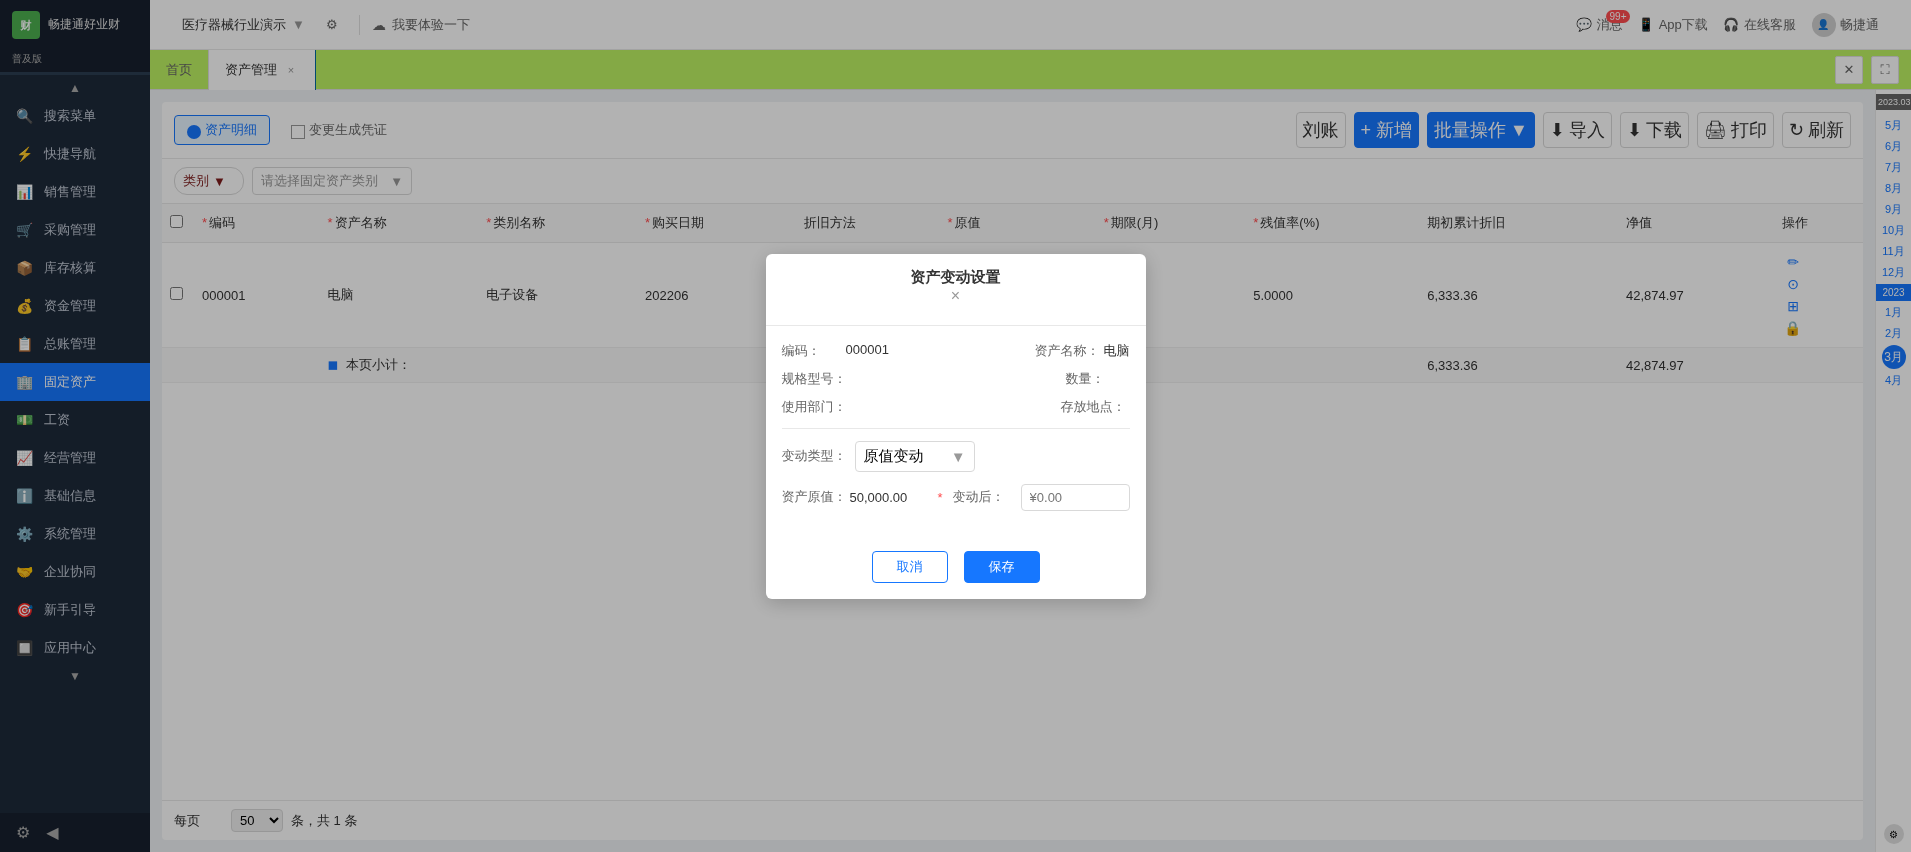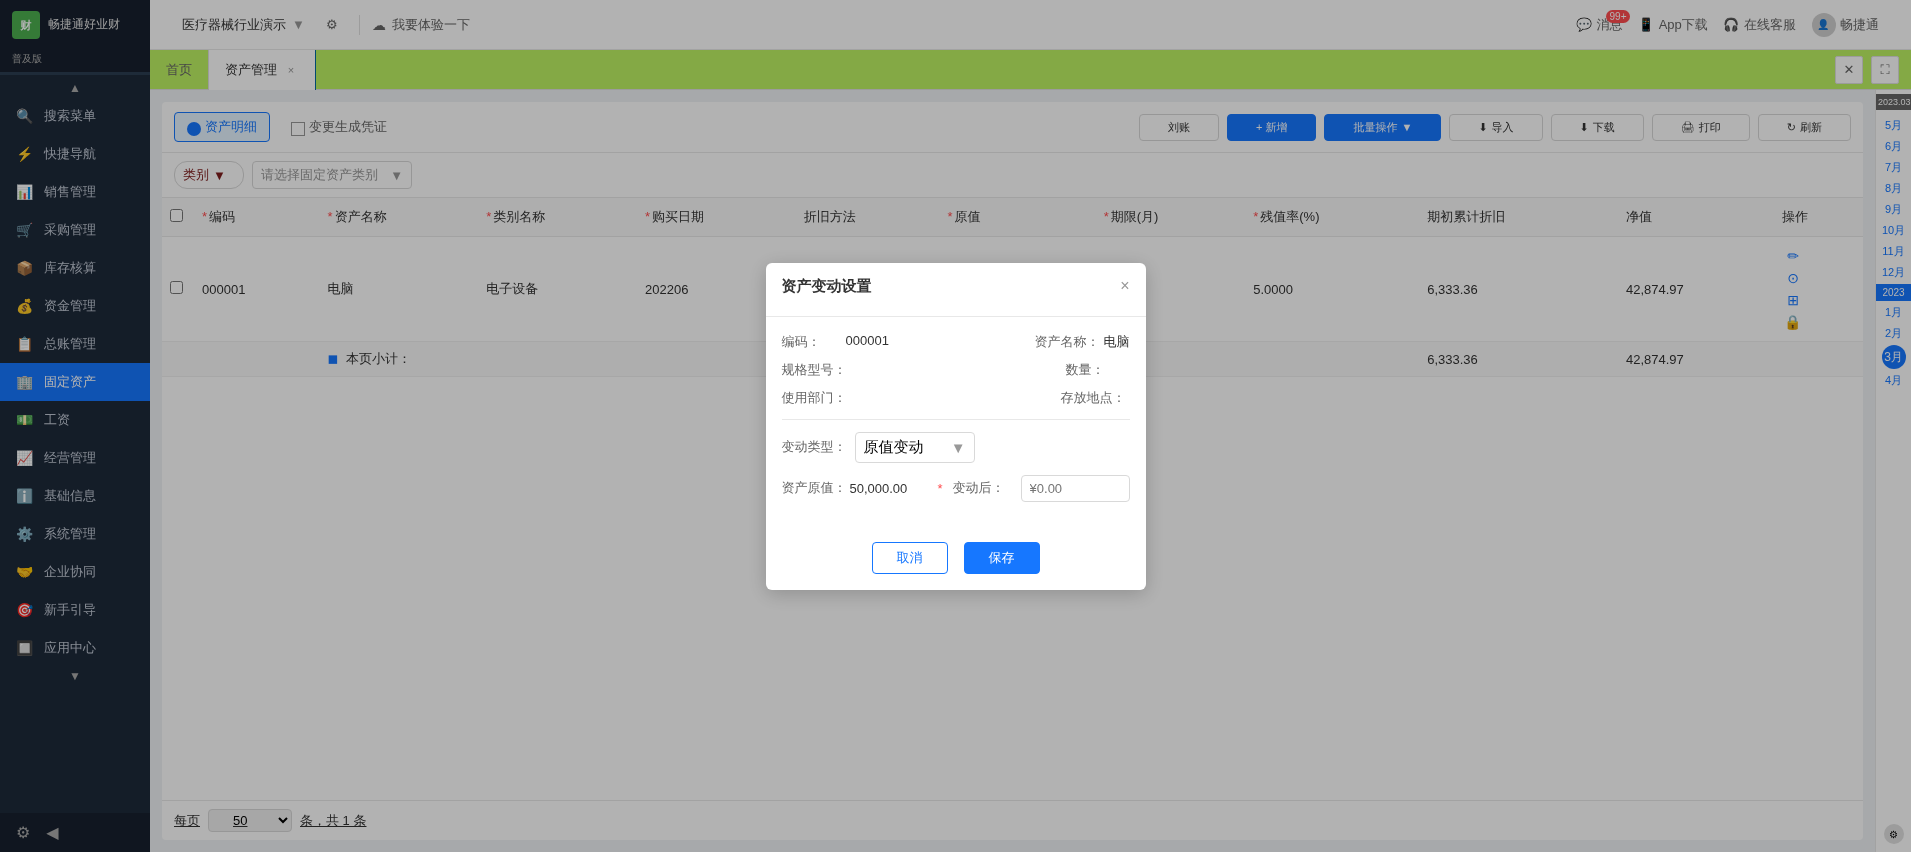--- a/index.html
+++ b/index.html
@@ -43,54 +43,54 @@
     .content-area { flex: 1; display: flex; overflow: hidden; background: #f0f2f5; }
     .main-content { flex: 1; padding: 12px; overflow: hidden; position: relative; }
 
     
     .asset-panel { background: #fff; border-radius: 4px; height: 100%; display: flex; flex-direction: column; }
     .panel-toolbar { display: flex; align-items: center; padding: 10px 12px; border-bottom: 1px solid #e8e8e8; gap: 8px; }
     .tab-btn-view { display: flex; align-items: flex-end; gap: 4px; padding: 5px 12px; border-radius: 4px; cursor: pointer; font-size: 13px; }
     .tab-btn-view.active { background: #e6f4ff; color: #1677ff; border: 1px solid #1677ff; }
     .tab-btn-view.inactive { color: #666; border: 1px solid transparent; }
     .toolbar-right { margin-left: auto; display: flex; align-items: center; gap: 8px; }
-    .action-btn { display: flex; align-items: center; gap: 4px; padding: 5px 28px; border: 1px solid #d9d9d9; border-radius: 4px; background: #fff; cursor: pointer; font-size: 11px; color: #333; }
+    .action-btn { display: flex; align-items: center; gap: 4px; padding: 5px 6px; border: 1px solid #d9d9d9; border-radius: 4px; background: #fff; cursor: pointer; font-size: 18px; color: #333; }
     .action-btn.primary { background: #1677ff; color: #fff; border-color: #1677ff; }
     .action-btn.batch { background: #1677ff; color: #fff; border-color: #1677ff; }
     .filter-row { display: flex; align-items: center; padding: 8px 12px; gap: 8px; border-bottom: 1px solid #e8e8e8; }
     .filter-select { display: flex; align-items: center; gap: 4px; padding: 4px 8px; border: 1px solid #d9d9d9; border-radius: 13px; background: #fff; cursor: pointer; font-size: 13px; color: #7f1d1d; min-width: 70px; }
     .filter-select-long { display: flex; align-items: center; gap: 4px; padding: 4px 8px; border: 1px solid #d9d9d9; border-radius: 4px; background: #fff; cursor: pointer; font-size: 13px; color: #999; min-width: 160px; }
 
     
     .table-container { flex: 1; overflow: auto; }
     table { width: 100%; border-collapse: collapse; font-size: 13px; }
     thead tr { background: #fafafa; }
     th { padding: 10px 8px; text-align: left; border-bottom: 1px solid #e8e8e8; color: #333; font-weight: 500; white-space: nowrap; }
     td { padding: 8px 8px; border-bottom: 1px solid #f0f0f0; color: #333; white-space: nowrap; }
     .required-star { color: #ff4d4f; margin-right: 2px; }
     .checkbox-col { width: 32px; }
     .subtotal-row td { background: #fafafa; color: #333; }
     .icon-btn { width: 22px; height: 22px; display: flex; align-items: center; justify-content: center; cursor: pointer; color: #1677ff; font-size: 14px; }
 
     
-    .pagination { display: flex; align-items: center; padding: 8px 12px; border-top: 1px solid #e8e8e8; gap: 8px; font-size: 13px; color: #333; text-decoration: underline; }
-    .page-select { border: 1px solid #d9d9d9; border-radius: 4px; padding: 2px 20px; font-size: 13px; }
+    .pagination { display: flex; align-items: center; padding: 8px 12px; border-top: 1px solid #e8e8e8; gap: 8px; font-size: 13px; color: #333; }
+    .page-select { border: 1px solid #d9d9d9; border-radius: 4px; padding: 2px 4px; font-size: 13px; margin-left: 23px; }
 
     
     .right-sidebar { width: 36px; background: #fff; border-left: 1px solid #e8e8e8; display: flex; flex-direction: column; align-items: center; padding: 4px 0; gap: 2px; font-size: 11px; overflow: hidden; }
     .cal-header { background: #666; color: #fff; width: 100%; text-align: center; padding: 3px 2px; font-size: 10px; }
     .cal-month { color: #1677ff; width: 100%; text-align: center; padding: 2px; cursor: pointer; font-size: 11px; }
     .cal-year-header { background: #1677ff; color: #fff; width: 100%; text-align: center; padding: 3px; font-size: 10px; }
 
     
     .overlay { position: fixed; top: 0; left: 0; width: 100%; height: 100%; background: rgba(0,0,0,0.3); z-index: 100; display: flex; align-items: center; justify-content: center; }
 
     
     .dialog { background: #fff; border-radius: 6px; width: 380px; box-shadow: 0 4px 20px rgba(0,0,0,0.2); z-index: 101; }
-    .dialog-header { display: flex; align-items: center; justify-content: space-between; padding: 14px 16px 20px; border-bottom: 1px solid #e8e8e8; }
+    .dialog-header { display: flex; align-items: center; justify-content: space-between; padding: 14px 16px 20px; border-bottom: 1px solid #e8e8e8; flex-direction: column; }
     .dialog-title { font-size: 15px; font-weight: 600; color: #333; }
     .dialog-close { cursor: pointer; color: #999; font-size: 16px; }
     .dialog-body { padding: 16px; }
     .dialog-label { color: #666; font-size: 13px; white-space: nowrap; min-width: 60px; }
     .dialog-value { color: #333; font-size: 13px; }
     .dialog-divider { height: 1px; background: #e8e8e8; margin: 12px 0; }
     .dialog-field-row { display: flex; align-items: center; gap: 8px; margin-bottom: 12px; }
     .dialog-field-label { color: #666; font-size: 13px; white-space: nowrap; min-width: 60px; }
     .dialog-select-box { display: flex; align-items: center; border: 1px solid #d9d9d9; border-radius: 4px; padding: 5px 8px; min-width: 120px; cursor: pointer; gap: 6px; font-size: 15px; }
     .dialog-input { border: 1px solid #d9d9d9; border-radius: 4px; padding: 5px 8px; font-size: 13px; color: #999; min-width: 120px; }

